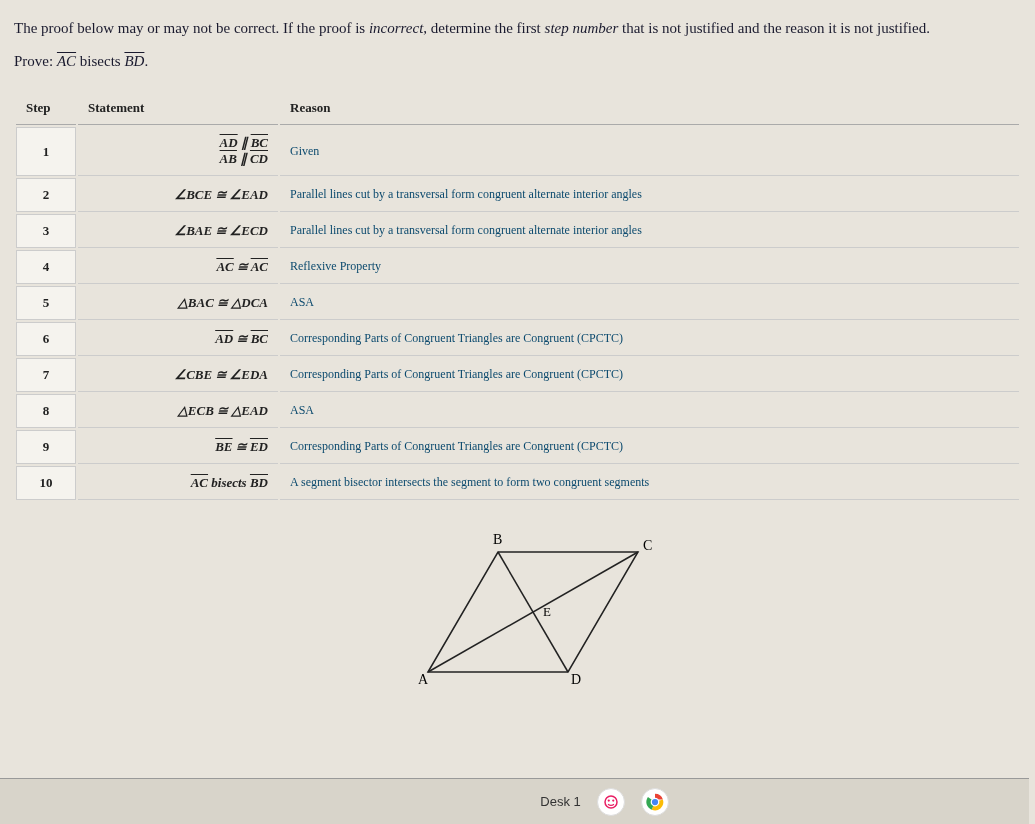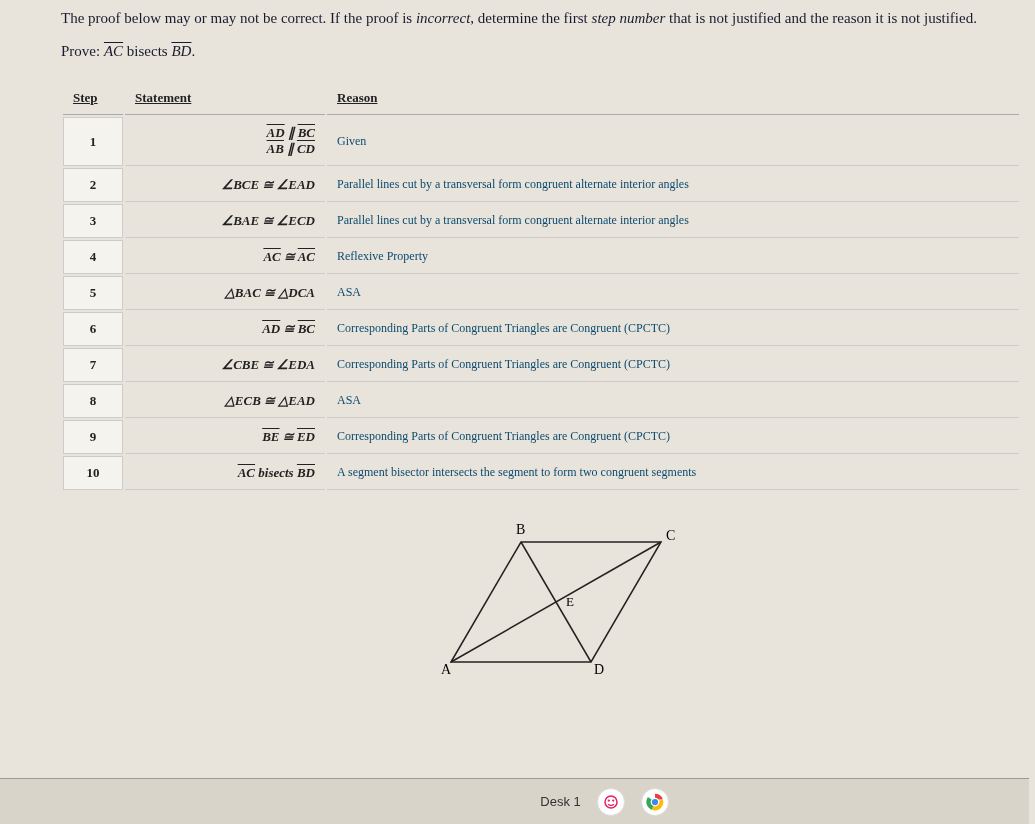--- a/index.html
+++ b/index.html
@@ -9,23 +9,22 @@
     }
     body {
       font-family: Georgia, 'Times New Roman', serif;
       background: #e8e4dc;
       width: 1035px;
       height: 824px;
       overflow: hidden;
       position: relative;
     }
     .content {
-      padding: 10px 14px;
+      padding: 20px 14px;
       color: #1a1a2e;
-      margin-left: 47px;
     }
     .instruction {
       font-size: 15px;
       margin-bottom: 16px;
       color: #1a1a2e;
     }
     .instruction em {
       font-style: italic;
     }
     .given-prove {
@@ -41,21 +40,20 @@
       margin-top: 20px;
       width: 100%;
       font-size: 13px;
     }
     .problem-table th {
       text-align: left;
       padding: 8px 10px;
       border-bottom: 1px solid #aaa;
       font-weight: bold;
       color: #222;
-      text-decoration: underline;
     }
     .problem-table th:first-child {
       width: 60px;
     }
     .problem-table th:nth-child(2) {
       width: 200px;
       text-align: left;
     }
     .problem-table td {
       padding: 8px 10px;

